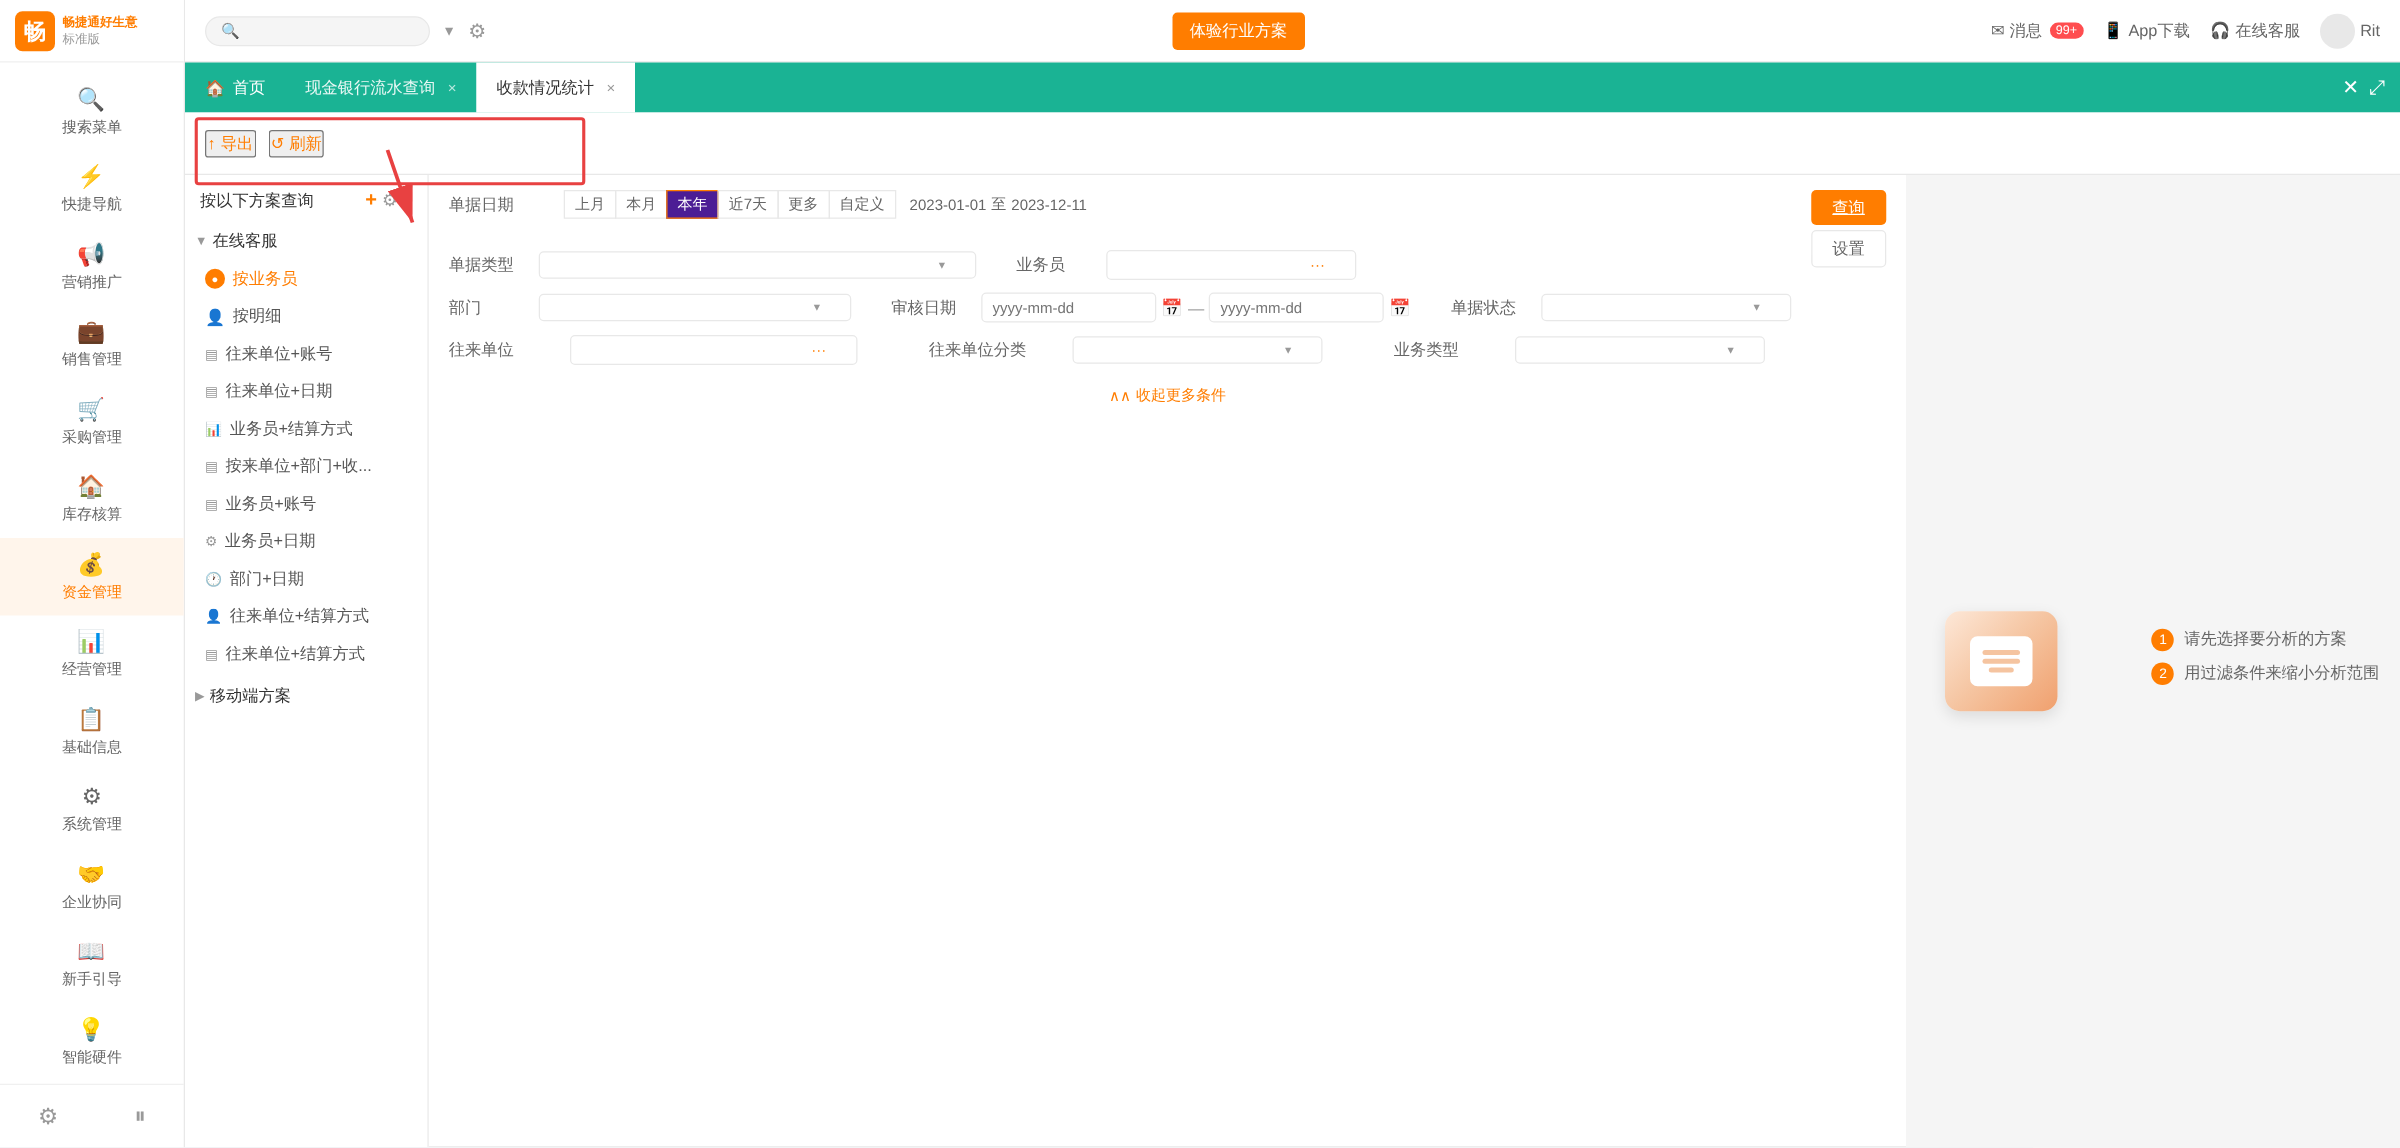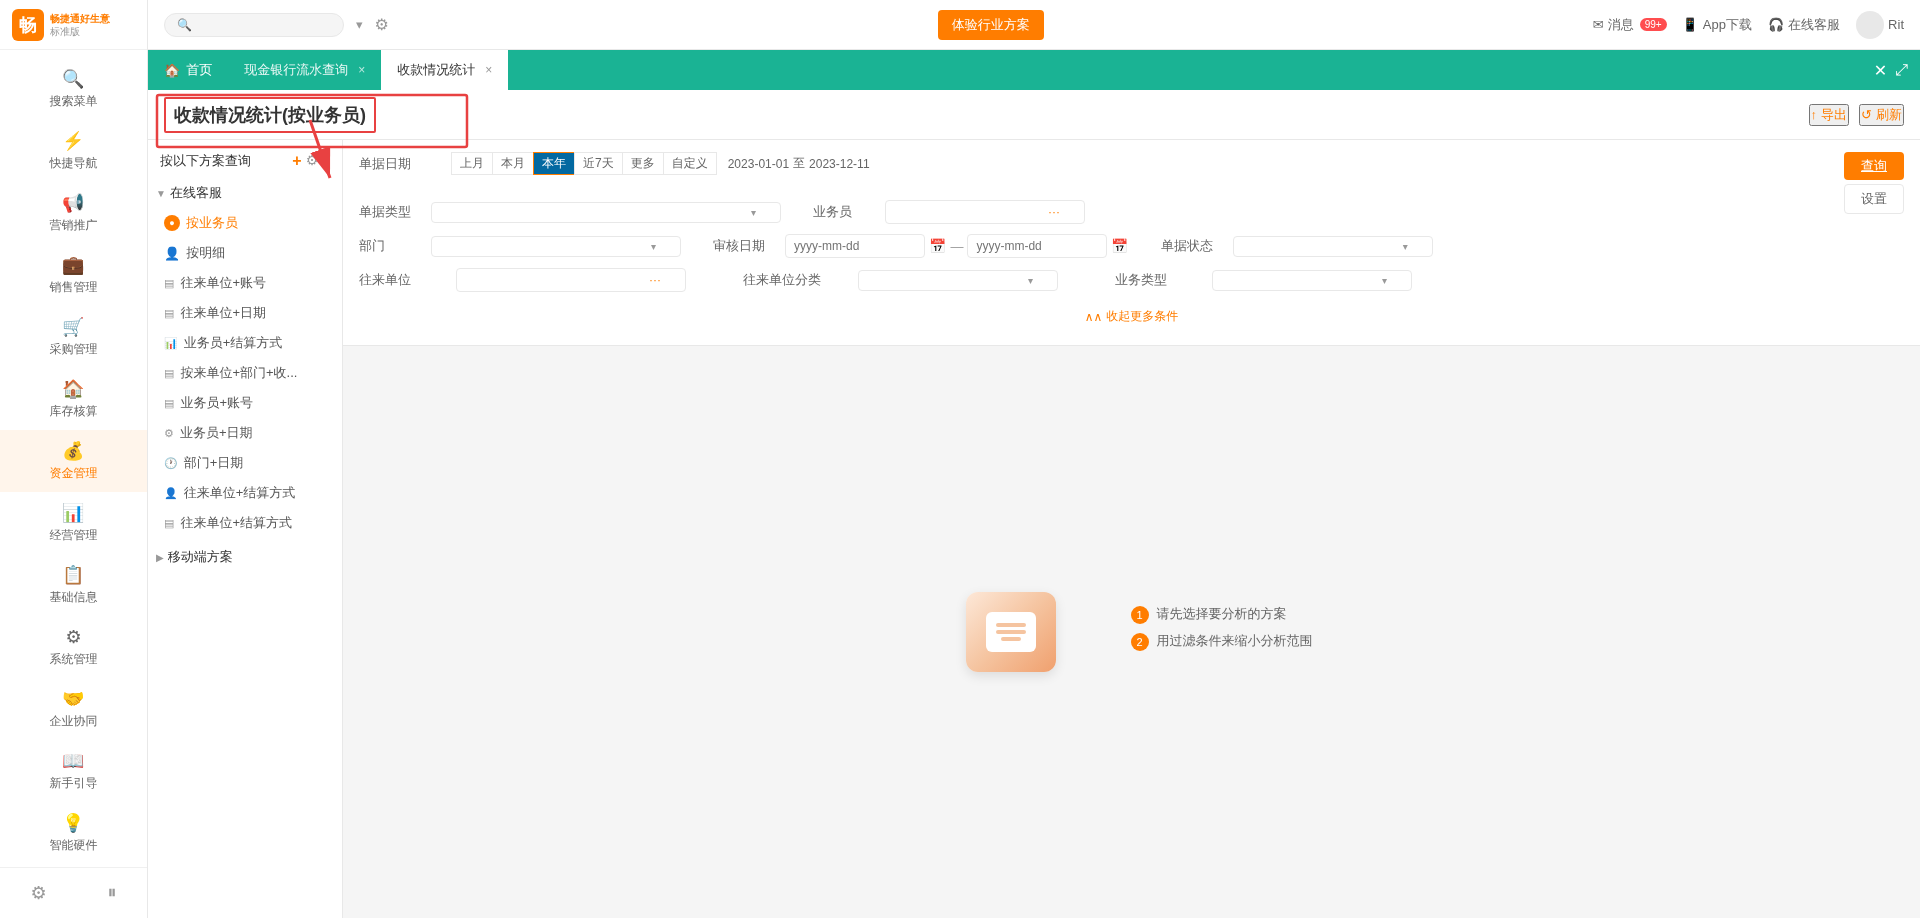--- a/index.html
+++ b/index.html
@@ -53,29 +53,29 @@
 
     
     .left-panel { width: 195px; background: #fff; border-right: 1px solid #e8e8e8; flex-shrink: 0; overflow-y: auto; }
     .panel-header { display: flex; align-items: flex-start; padding: 12px 12px 8px; justify-content: space-between; }
     .panel-header-title { font-size: 13px; color: #333; }
     .tree-item { padding: 6px 12px 6px 16px; cursor: pointer; color: #555; font-size: 13px; display: flex; align-items: center; gap: 6px; }
     .tree-item.active { color: #ff7d00; }
     .tree-section { padding: 6px 12px 6px 8px; font-size: 13px; color: #333; display: flex; align-items: center; gap: 4px; cursor: pointer; font-weight: 500; }
 
     
-    .right-panel { flex: 1; display: flex; flex-direction: column; overflow: hidden; background: #f5f5f5; }
+    .right-panel { flex: 1; display: flex; flex-direction: row; overflow: hidden; background: #f5f5f5; }
     .filter-area { background: #fff; margin: 0; padding: 12px 16px; border-bottom: 1px solid #e8e8e8; }
     .filter-row { display: flex; align-items: center; gap: 12px; margin-bottom: 10px; flex-wrap: wrap; }
     .filter-row:last-child { margin-bottom: 0; gap: 37px; }
     .filter-label { color: #666; font-size: 13px; white-space: nowrap; min-width: 60px; }
     .filter-control { display: flex; align-items: center; gap: 4px; }
     .date-tabs { display: flex; gap: 0; padding-left: 20px; }
     .date-tab { padding: 2px 8px; font-size: 12px; color: #666; cursor: pointer; border: 1px solid #e8e8e8; margin-right: -1px; }
-    .date-tab.active { background: #0369a1; color: white; border-color: #ff7d00; }
+    .date-tab.active { background: #4c1d95; color: white; border-color: #ff7d00; }
     .date-range { display: flex; align-items: center; gap: 4px; font-size: 12px; color: #666; margin-left: 8px; }
     .filter-select { border: 1px solid #e8e8e8; border-radius: 4px; padding: 4px 24px 4px 8px; font-size: 12px; color: #666; background: #fff; position: relative; min-width: 180px; display: flex; align-items: center; justify-content: space-between; cursor: pointer; }
     .select-arrow { color: #999; font-size: 10px; }
     .filter-input { border: 1px solid #e8e8e8; border-radius: 4px; padding: 4px 8px; font-size: 12px; color: #999; background: #fff; min-width: 140px; }
     .filter-dash { color: #999; }
     .filter-calendar { color: #999; cursor: pointer; font-size: 14px; }
     .query-btn { background: #ff7d00; color: white; border: none; border-radius: 4px; padding: 5px 16px; font-size: 13px; cursor: pointer; text-decoration: underline; }
     .set-btn { border: 1px solid #e8e8e8; background: #fff; color: #666; border-radius: 4px; padding: 5px 16px; font-size: 13px; cursor: pointer; }
     .btn-group { display: flex; flex-direction: column; gap: 4px; margin-left: auto; }
 
@@ -213,23 +213,20 @@
       <span>收款情况统计</span>
       <span class="tab-close">×</span>
     </div>
     <div class="tab-right">
       <span class="tab-right-btn">✕</span>
       <span class="tab-right-btn">⤢</span>
     </div>
   </div>
 
   <div class="page-header">
-    <div class="highlight-box">
-      <span class="page-title" style="border:none;padding:0;font-size:18px;font-weight:600;">收款情况统计(按业务员)</span>
-    </div>
     <div class="page-actions">
       <button class="action-btn">
         <span>↑</span>
         <span>导出</span>
       </button>
       <button class="action-btn">
         <span>↺</span>
         <span>刷新</span>
       </button>
     </div>

